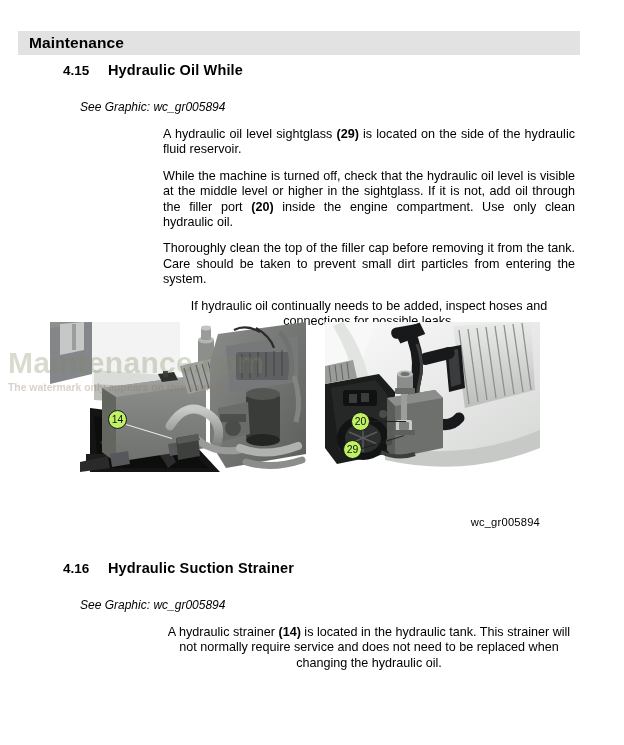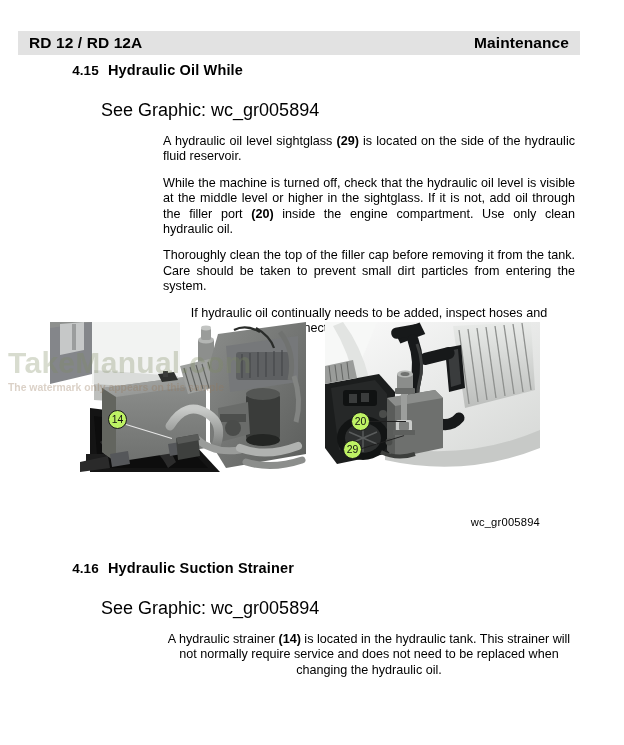--- a/index.html
+++ b/index.html
@@ -44,37 +44,37 @@
   
   .section {
     position: absolute;
     left: 0;
     width: 624px;
   }
   .section-heading {
     display: flex;
     align-items: baseline;
     margin-left: 63px;
-    text-align: center;
   }
   .section-number {
     font-size: 13.5px;
     font-weight: bold;
     width: 45px;
     flex: none;
   }
   .section-title {
     font-size: 14.5px;
     font-weight: bold;
     letter-spacing: 0.15px;
   }
 
   .see-graphic {
-    margin-left: 101px;
-    font-size: 18px;
+    margin-left: 80px;
+    font-size: 12px;
+    font-style: italic;
   }
 
   .body-col {
     margin-left: 157px;
     width: 418px;
   }
   .body-col p {
     margin: 0 0 11px 6px;
     font-size: 12.6px;
     line-height: 15.4px;
@@ -173,21 +173,20 @@
     z-index: 29;
   }
   .leader.dark {
     background: #1f1f1f;
   }
 </style>
 </head>
 <body>
 
 <div class="page-header">
-  <span class="header-model">RD 12 / RD 12A</span>
   <span class="header-chapter">Maintenance</span>
 </div>
 
 <div class="section" style="top:62px;">
   <div class="section-heading">
     <span class="section-number">4.15</span>
     <span class="section-title">Hydraulic Oil While</span>
   </div>
   <div class="see-graphic" style="margin-top:22px;">
     <span>See Graphic:</span>
@@ -398,21 +397,21 @@
 
     
     <div class="leader dark" style="left:37px; top:126px; width:44px; transform:rotate(-17deg);"></div>
     <div class="callout" style="left:18px; top:118px;">29</div>
   </div>
 
   <div class="fig-caption">wc_gr005894</div>
 </div>
 
 <div class="watermark">
-  <div class="watermark-main">TakeManual.com</div>
+  <div class="watermark-main">Maintenance.com</div>
   <div class="watermark-sub">The watermark only appears on this sample</div>
 </div>
 
 <div class="section" style="top:560px;">
   <div class="section-heading">
     <span class="section-number">4.16</span>
     <span class="section-title">Hydraulic Suction Strainer</span>
   </div>
   <div class="see-graphic" style="margin-top:22px;">
     <span>See Graphic:</span>

